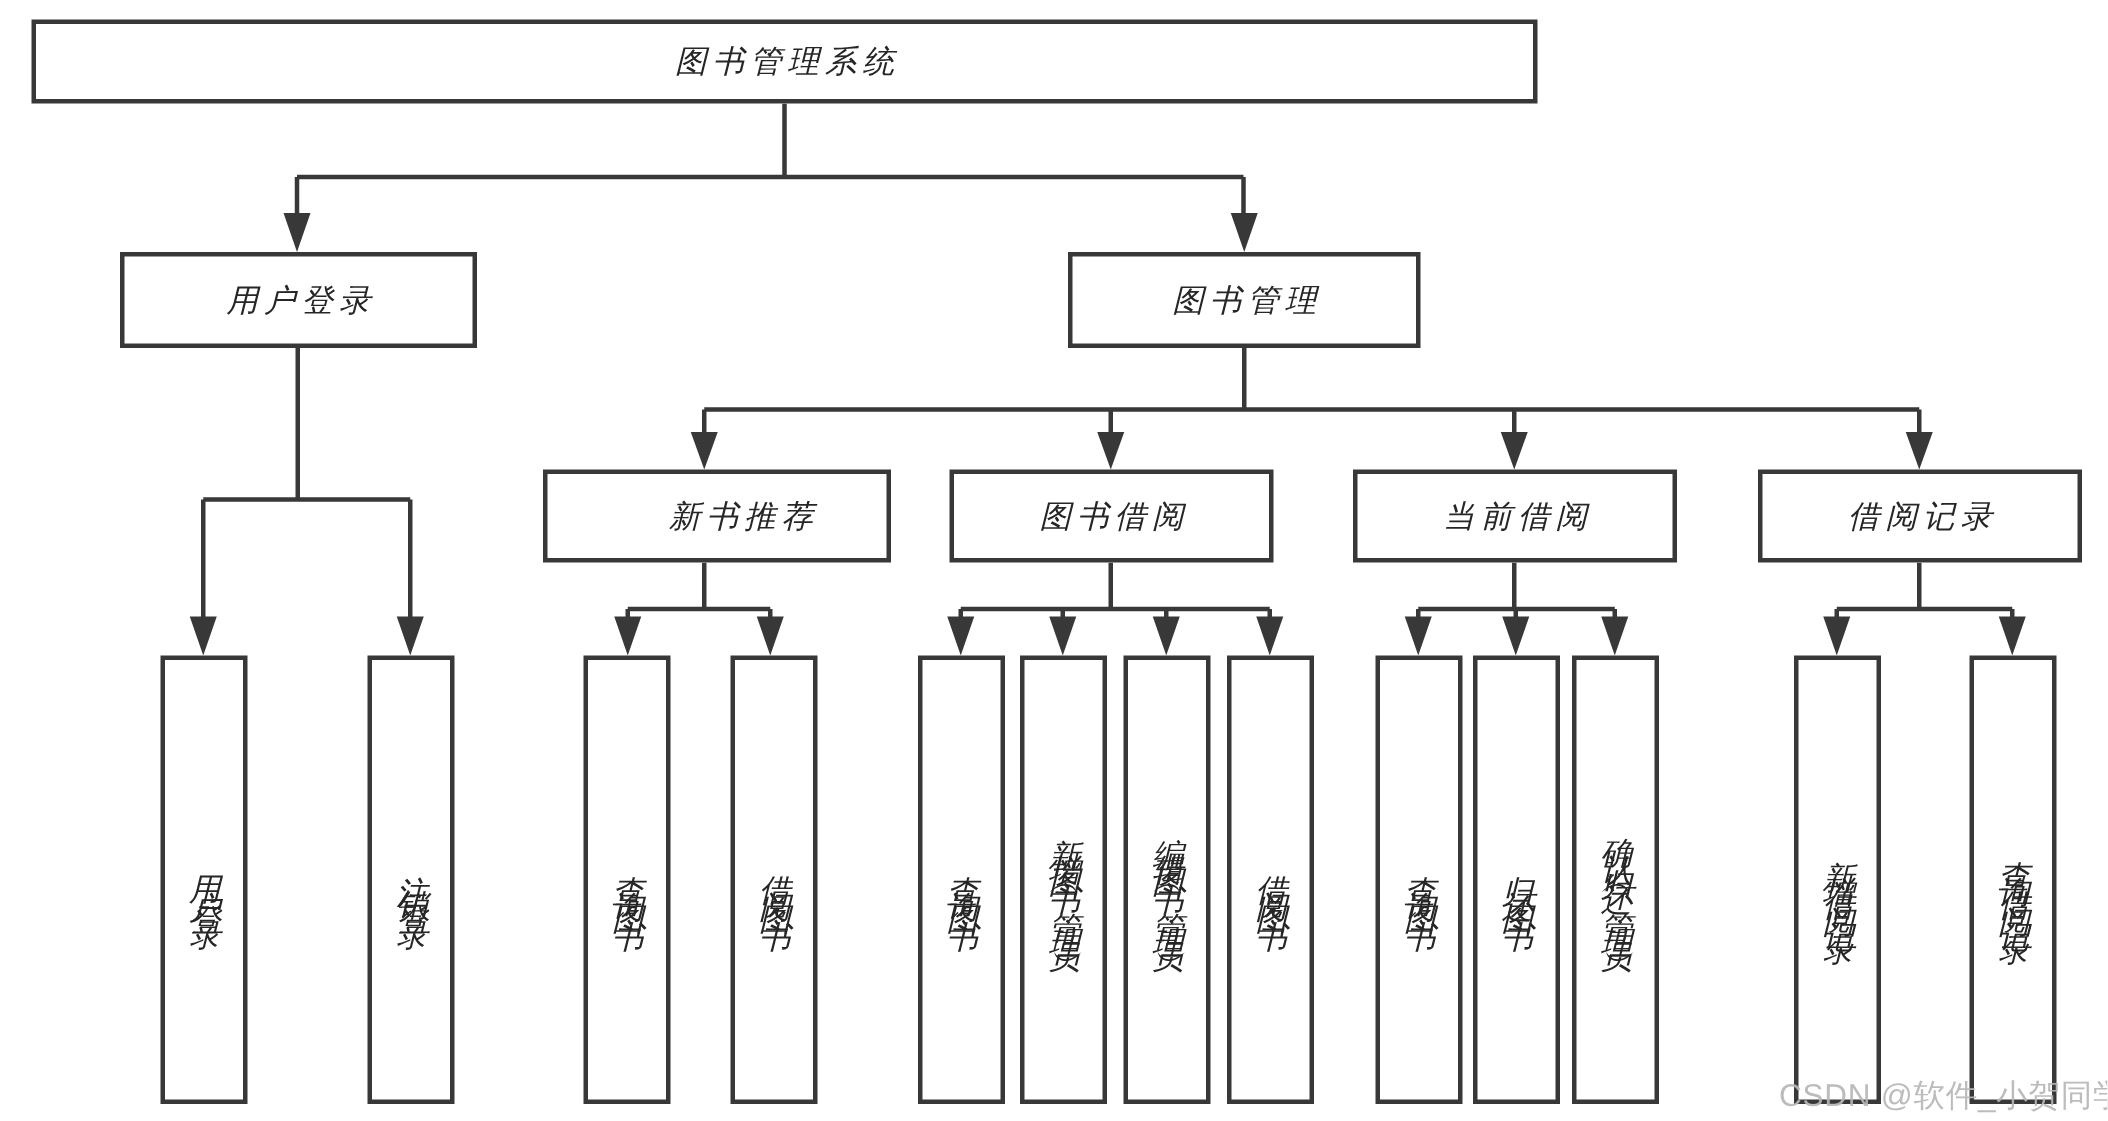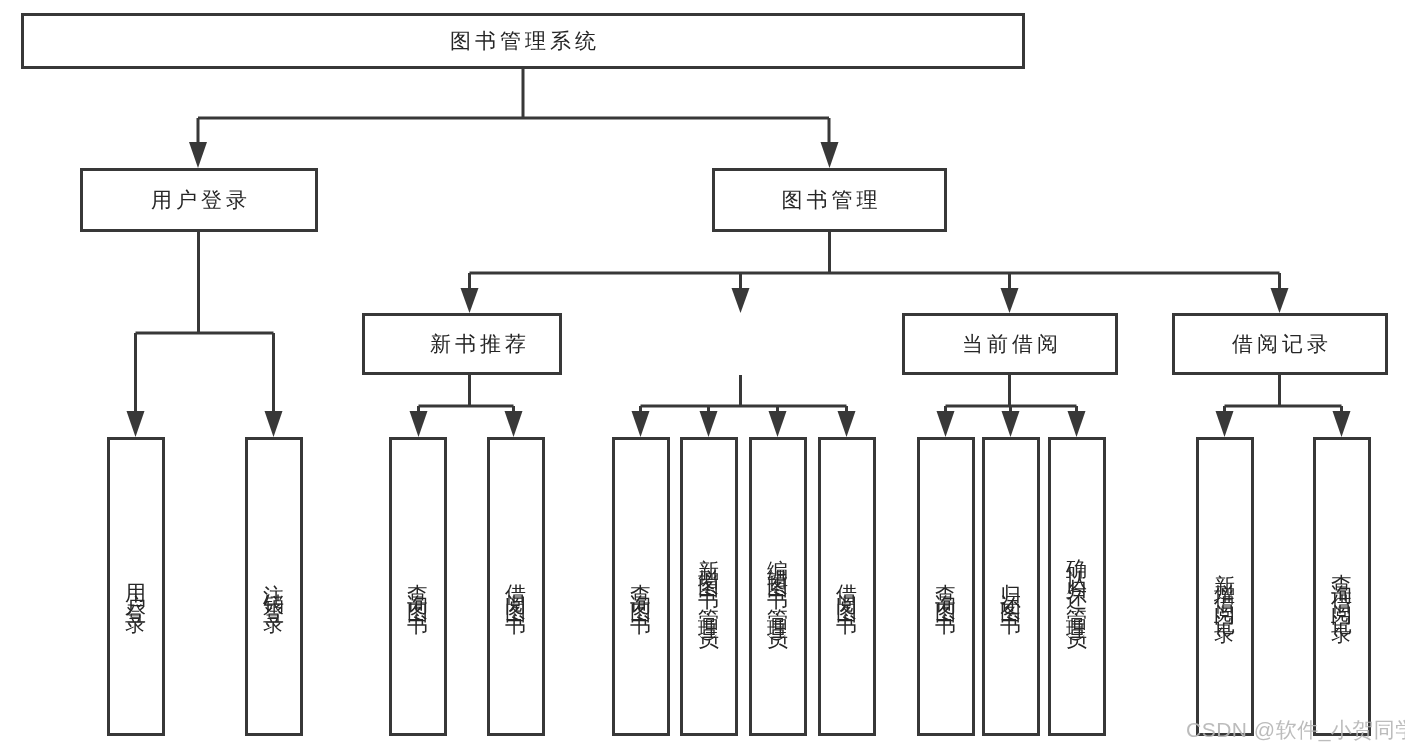--- a/index.html
+++ b/index.html
@@ -20,20 +20,21 @@
   }
   .node {
     position: absolute;
     border: 3px solid #383838;
     background: #ffffff;
     display: flex;
     align-items: center;
     justify-content: center;
     color: #262626;
     z-index: 2;
+    font-style: italic;
   }
   .h-box {
     font-size: 21px;
     letter-spacing: 4px;
     text-indent: 4px;
     white-space: nowrap;
   }
   .v-box {
     top: 437px;
     width: 58px;
@@ -47,21 +48,21 @@
     line-height: 1;
     white-space: nowrap;
     color: #262626;
   }
   
   #n-root   { left: 21px;  top: 13px;  width: 1004px; height: 56px; }
   
   #n-user-login { left: 80px;  top: 168px; width: 238px; height: 64px; }
   #n-book-mgmt  { left: 712px; top: 168px; width: 235px; height: 64px; }
   
-  #n-new-book       { left: 362px;  top: 313px; width: 200px; height: 62px; padding-left: 32px; }
+  #n-new-book       { left: 362px;  top: 313px; width: 232px; height: 62px; padding-left: 32px; }
   #n-book-borrow    { left: 633px;  top: 313px; width: 216px; height: 62px; }
   #n-current-borrow { left: 902px;  top: 313px; width: 216px; height: 62px; }
   #n-borrow-record  { left: 1172px; top: 313px; width: 216px; height: 62px; }
   
   #l1  { left: 107px;  }
   #l2  { left: 245px;  }
   #l3  { left: 389px;  }
   #l4  { left: 487px;  }
   #l5  { left: 612px;  }
   #l6  { left: 680px;  }
@@ -135,20 +136,23 @@
   <div id="n-user-login" class="node h-box">
     <span>用户登录</span>
   </div>
   <div id="n-book-mgmt" class="node h-box">
     <span>图书管理</span>
   </div>
 
   <div id="n-new-book" class="node h-box">
     <span>新书推荐</span>
   </div>
+  <div id="n-book-borrow" class="node h-box">
+    <span>图书借阅</span>
+  </div>
   <div id="n-borrow-record" class="node h-box">
     <span>借阅记录</span>
   </div>
   <div id="n-current-borrow" class="node h-box">
     <span>当前借阅</span>
   </div>
 
   <div id="l1" class="node v-box">
     <span class="v-text">用户登录</span>
   </div>

